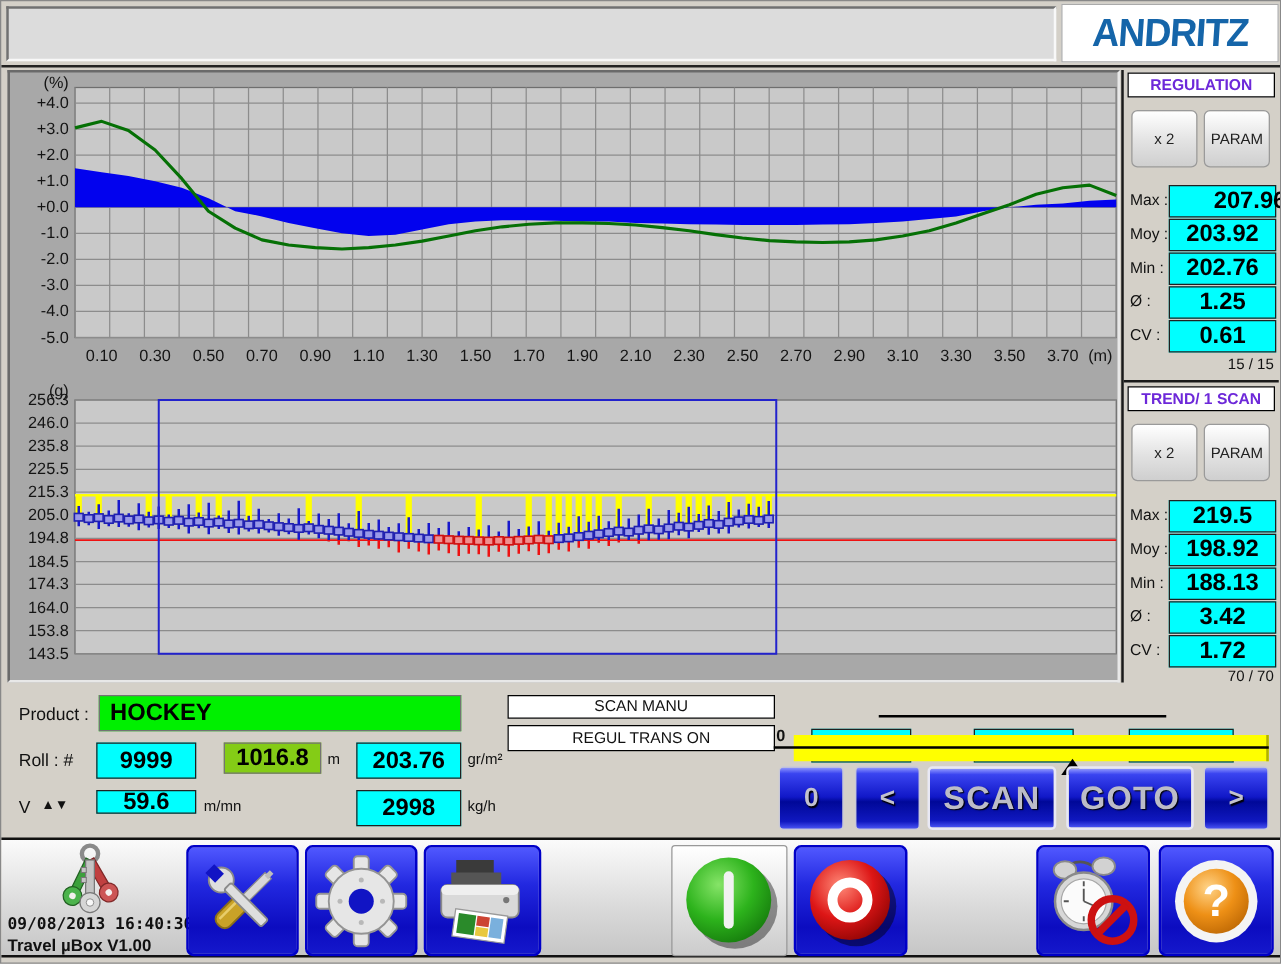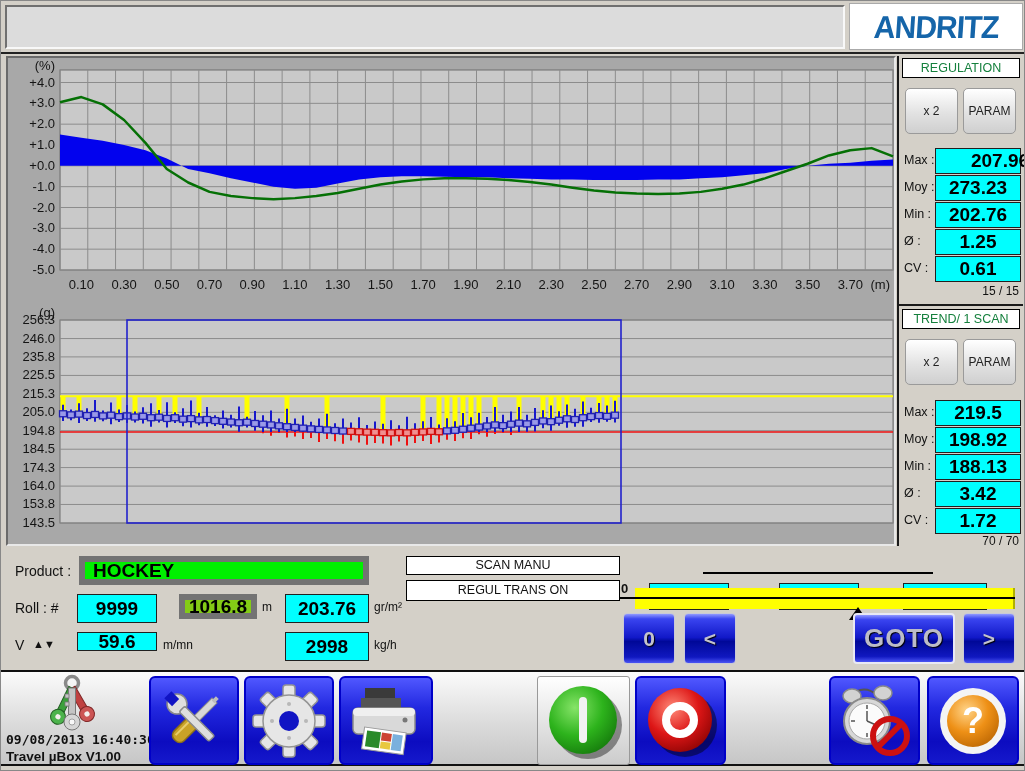--- a/index.html
+++ b/index.html
@@ -17,34 +17,34 @@
   
   .charts-panel { position:absolute; left:5px; top:55px; width:890px; height:490px; background:#a8a8a8;
     border:2px solid; border-color:#6a6a6a #e8e8e8 #e8e8e8 #6a6a6a; }
   #chart-upper { position:absolute; left:0; top:0; width:886px; height:246px; }
   #chart-lower { position:absolute; left:0; top:248px; width:886px; height:240px; }
 
   
   .right-col { position:absolute; left:896px; top:55px; width:126px; height:490px; border-left:2px solid #1a1a1a; background:#d4d0c8; }
   .sec-divider { position:absolute; left:0; width:124px; height:2px; background:#1a1a1a; }
   .panel-header { position:absolute; left:3px; width:118px; height:20px; background:#fff; border:1px solid #000;
-    font-size:12.5px; color:#15803d; display:flex; align-items:center; justify-content:center; }
+    font-size:12.5px; color:#6d28d9; display:flex; align-items:center; justify-content:center;font-weight:bold; }
   .mini-btn { position:absolute; width:53px; height:46px; background:linear-gradient(#ffffff,#e2e2e2 55%,#cfcfcf);
     border:1px solid #9a9a9a; border-radius:5px; font-size:12px; color:#222; display:flex; align-items:center; justify-content:center; }
   .stat-label { position:absolute; left:5px; font-size:12.5px; color:#111; }
   .cyan-box { background:#00ffff; border:1px solid #202020; display:flex; align-items:center; justify-content:center;
     font-weight:bold; color:#000; }
   .stat-box { position:absolute; left:36px; width:86px; height:26px; font-size:19px; }
   .count-text { position:absolute; right:4px; font-size:12px; color:#111; }
 
   
   .bottom-info { position:absolute; left:2px; top:547px; width:1021px; height:122px; background:#d4d0c8; }
   .bi-label { position:absolute; font-size:14px; color:#111; }
   .unit { position:absolute; font-size:12px; color:#111; }
-  .green-box { background:#00f000; border:6px solid #737373; font-weight:bold; color:#000; display:flex; align-items:center; }
+  .green-box { background:#00f000; border:1px solid #737373; font-weight:bold; color:#000; display:flex; align-items:center; }
   .status-box { position:absolute; left:403px; width:214px; background:#fff; border:1px solid #000; text-align:center; color:#111; }
   .pos-box { position:absolute; height:27px; font-size:18px;margin-top:24px; }
   .pos-line { position:absolute; top:24px; height:2px; background:#000; }
   .yellow-bar { position:absolute; left:632px; top:40px; width:380px; height:21px; background:#ffff00; border-right:2px solid #b0b000; }
   .zero-line { position:absolute; left:616px; top:49px; width:396px; height:2px; background:#000; }
   .slider-tri { position:absolute; left:846px; top:59px; width:0; height:0;
     border-left:9px solid transparent; border-right:9px solid transparent; border-bottom:13px solid #000; }
   .blue-btn { position:absolute; height:51px; border-radius:4px; border:1px solid #c8c8d8;
     background:linear-gradient(to bottom,#9098ff 0%,#3a44f0 10%,#1118c8 48%,#000898 56%,#1018c0 88%,#4a54f4 100%);
     color:#c2c2ce; font-weight:bold; font-size:21px; text-shadow:1px 1px 1px #000;
@@ -386,21 +386,21 @@
 
   <div class="right-col">
 
     <div class="panel-header" style="top:2px;">REGULATION</div>
     <button class="mini-btn" style="left:6px; top:32px;">x 2</button>
     <button class="mini-btn" style="left:64px; top:32px;">PARAM</button>
 
     <div class="stat-label" style="top:97px;">Max :</div>
     <div class="cyan-box stat-box" style="top:92px;padding-left:44px;">207.96</div>
     <div class="stat-label" style="top:124px;">Moy :</div>
-    <div class="cyan-box stat-box" style="top:119px;">273.23</div>
+    <div class="cyan-box stat-box" style="top:119px;">203.92</div>
     <div class="stat-label" style="top:151px;">Min :</div>
     <div class="cyan-box stat-box" style="top:146px;">202.76</div>
     <div class="stat-label" style="top:178px;">Ø :</div>
     <div class="cyan-box stat-box" style="top:173px;">1.25</div>
     <div class="stat-label" style="top:205px;">CV :</div>
     <div class="cyan-box stat-box" style="top:200px;">0.61</div>
     <div class="count-text" style="top:228px;">15 / 15</div>
 
     <div class="sec-divider" style="top:248px;"></div>
 
@@ -447,20 +447,21 @@
     <div class="cyan-box pos-box" style="left:776px; top:11px; width:80px;">4.027</div>
     <div class="cyan-box pos-box" style="left:900px; top:11px; width:84px;">4.13</div>
 
     <div class="bi-label" style="left:618px; top:33px; font-weight:bold; font-size:13px;">0</div>
     <div class="yellow-bar"></div>
     <div class="zero-line"></div>
     <div class="slider-tri"></div>
 
     <button class="blue-btn" style="left:620px; top:65px; width:52px;">0</button>
     <button class="blue-btn" style="left:681px; top:65px; width:52px;">&lt;</button>
+    <button class="blue-btn btn-big" style="left:739px; top:65px; width:103px;">SCAN</button>
     <button class="blue-btn btn-big" style="left:850px; top:65px; width:102px;">GOTO</button>
     <button class="blue-btn" style="left:960px; top:65px; width:52px;">&gt;</button>
   </div>
 
   <div class="toolbar">
     <div class="keys-wrap">
       <svg width="72" height="58" viewBox="0 0 72 58">
         <circle cx="37" cy="9" r="6.5" fill="none" stroke="#8a8a8a" stroke-width="3.5"></circle>
         <g transform="rotate(-30 37 14)">
           <rect x="33.5" y="14" width="7" height="25" fill="#c04040" stroke="#802828" stroke-width="1"></rect>

